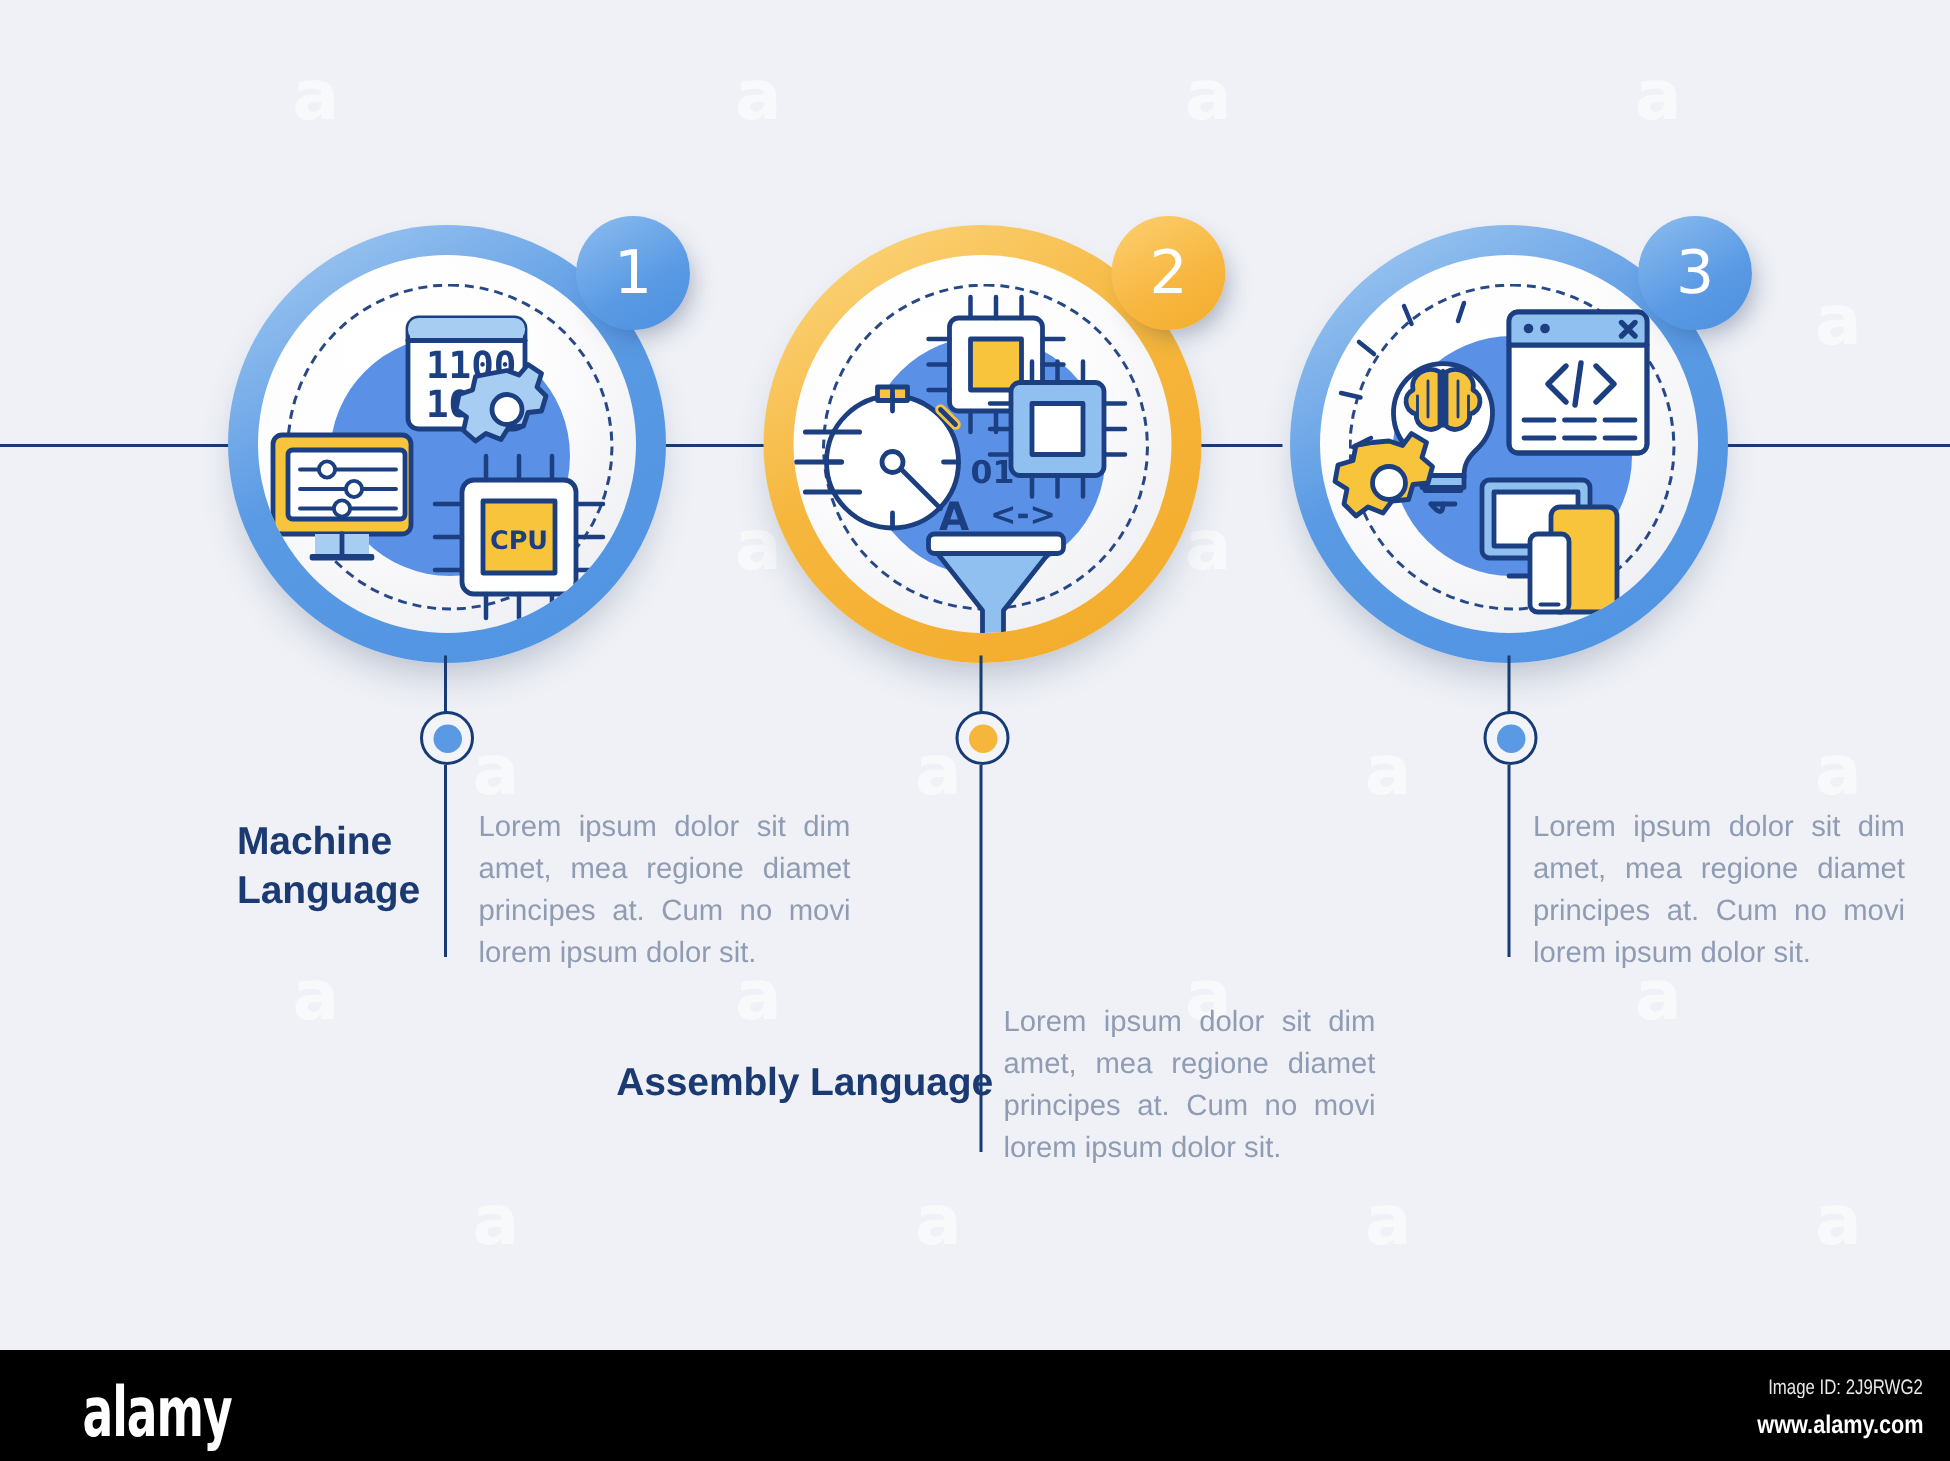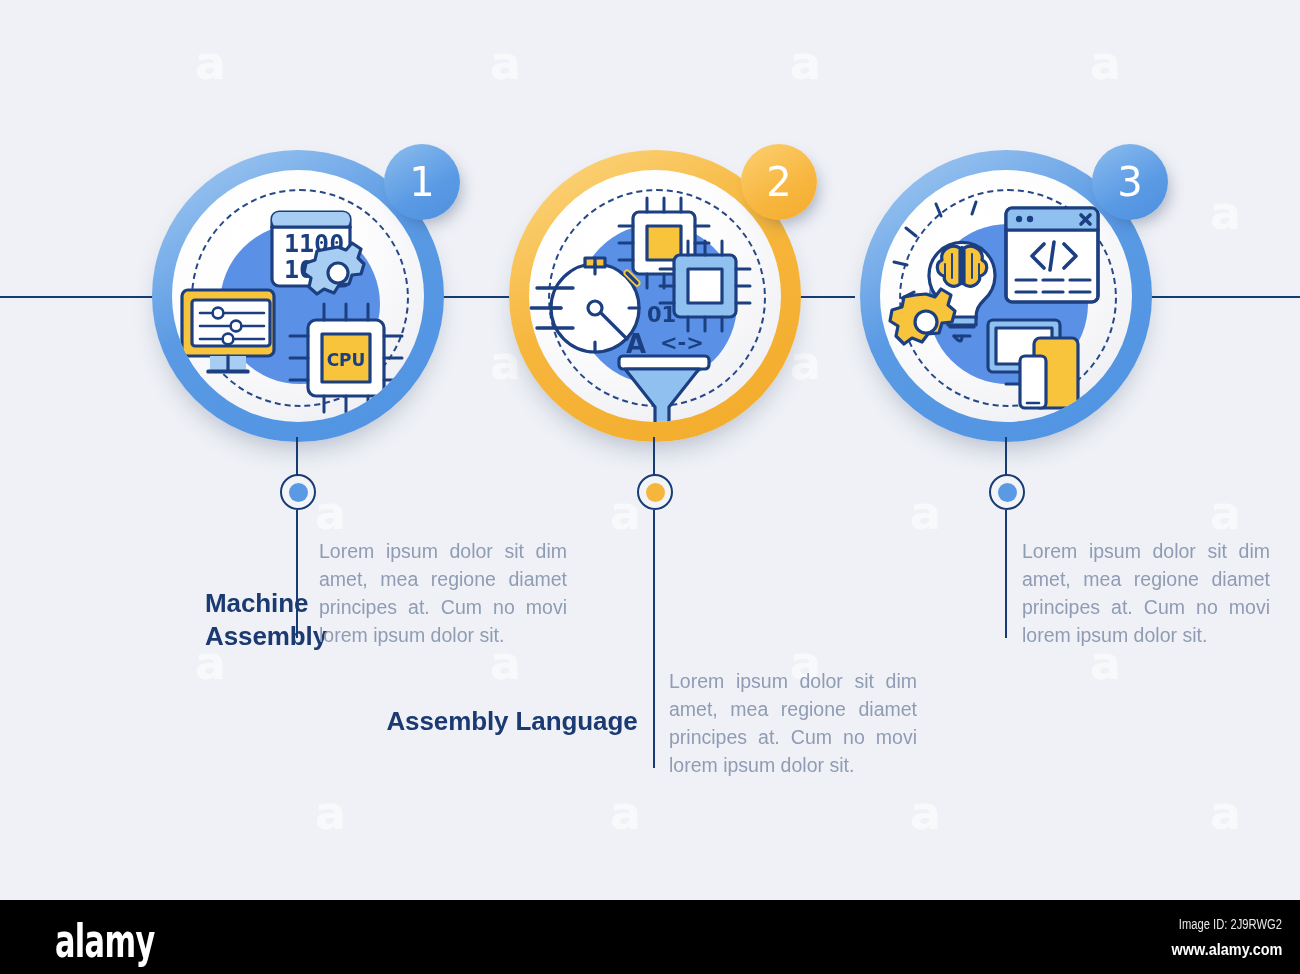--- a/index.html
+++ b/index.html
@@ -209,23 +209,23 @@
       <span>1</span>
     </div>
   </div>
 
   <div class="stem" style="left:296px;top:437px;height:38px;"></div>
   <div class="dot blue" style="left:280px;top:474px;">
       <i></i>
     </div>
   <div class="stem" style="left:296px;top:510px;height:128px;"></div>
 
-  <div class="ttl" style="left:158px;top:587px;width:140px;margin-left:47px;">
+  <div class="ttl" style="left:158px;top:544px;width:140px;">
     <div>Machine</div>
-    <div>Assembly</div>
+    <div>Language</div>
   </div>
   <div class="para" style="left:319px;top:538px;width:248px;">Lorem ipsum dolor sit dim amet, mea regione diamet principes at. Cum no movi lorem ipsum dolor sit.</div>
 
   <div class="node" style="left:509px;top:150px;">
     <div class="ring gold"></div>
     <div class="inner">
       <div class="blob"></div>
       <div class="dashring"></div>
       <svg class="art" viewBox="0 0 252 252">
         <g fill="none" stroke="#1b3f80" stroke-width="3.2" stroke-linejoin="round" stroke-linecap="round">
@@ -271,21 +271,21 @@
       <span>2</span>
     </div>
   </div>
 
   <div class="stem" style="left:653px;top:437px;height:38px;"></div>
   <div class="dot gold" style="left:637px;top:474px;">
       <i></i>
     </div>
   <div class="stem" style="left:653px;top:510px;height:258px;"></div>
 
-  <div class="ttl" style="left:362px;top:705px;width:300px;text-align:center;">
+  <div class="ttl" style="left:362px;top:705px;width:300px;text-align:right;">
     <div>Assembly Language</div>
   </div>
   <div class="para" style="left:669px;top:668px;width:248px;">Lorem ipsum dolor sit dim amet, mea regione diamet principes at. Cum no movi lorem ipsum dolor sit.</div>
 
   <div class="node" style="left:860px;top:150px;">
     <div class="ring blue"></div>
     <div class="inner">
       <div class="blob"></div>
       <div class="dashring"></div>
       <svg class="art" viewBox="0 0 252 252">

